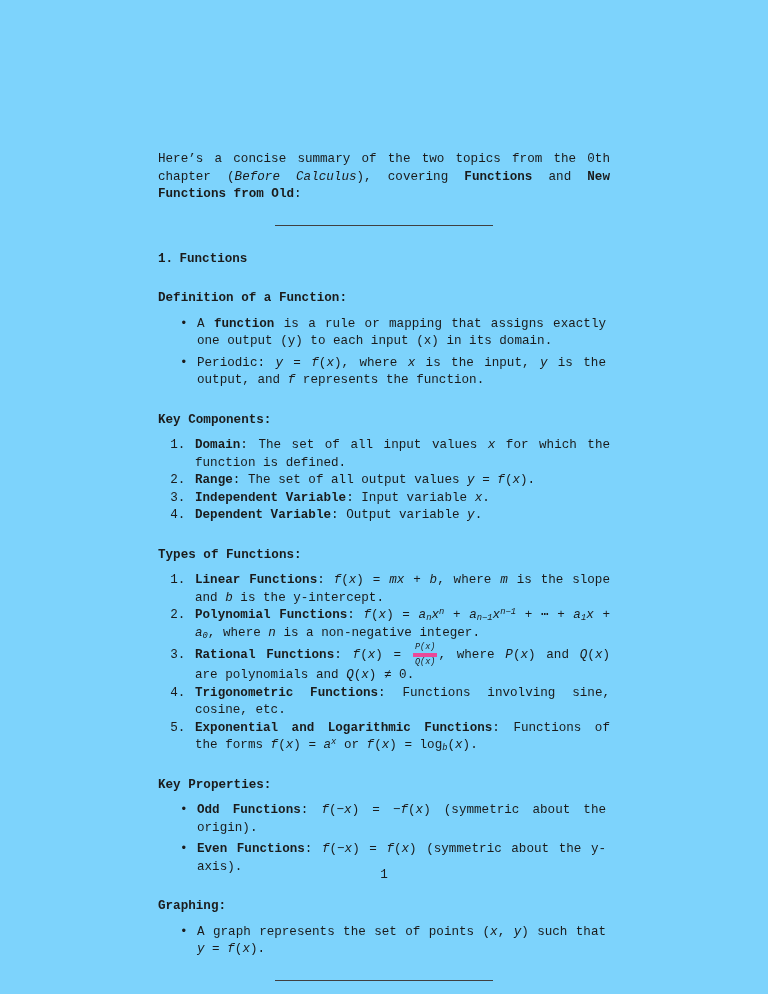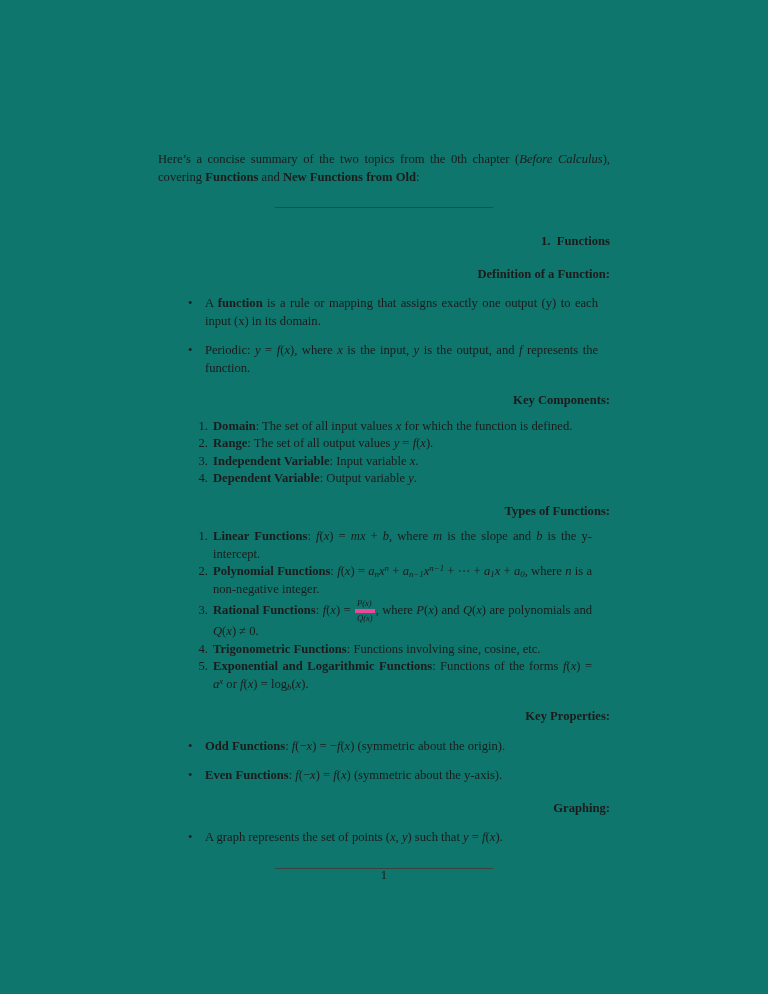--- a/index.html
+++ b/index.html
@@ -1,28 +1,28 @@
 <!DOCTYPE html>
 <html><head>
 <meta charset="utf-8">
 <style>
   html,body{margin:0;padding:0;background:#ffffff;}
   .page{
-    position:relative;width:768px;height:994px;background:#0f766e;overflow:hidden;
-    font-family:Liberation Serif, serif;
+    position:relative;width:768px;height:994px;background:#7dd3fc;overflow:hidden;
+    font-family:Liberation Mono, monospace;
     font-size:12.6px;line-height:17.5px;color:#1b1b1b;
   }
   .content{position:absolute;left:158px;top:151px;width:452px;text-align:justify;}
   .para{margin:0 0 14px;}
-  .heading{font-weight:700;margin:15px 0 8px;text-align:right;}
+  .heading{font-weight:700;margin:22px 0 8px;text-align:left;}
   .rule{height:0;border-top:1px solid #404040;width:218px;margin:21px auto 25px;}
   ul.blist{list-style:none;margin:2px 0 15px;padding:0 0 0 35px;}
-  ul.blist>li{position:relative;margin:12px;}
+  ul.blist>li{position:relative;margin:4px;}
   ul.blist>li::before{content:"\2022";position:absolute;left:-17px;top:0;}
-  ol.nlist{margin:2px 18px 15px;padding:0 0 0 35px;}
+  ol.nlist{margin:2px 0 15px;padding:0 0 0 35px;}
   ol.nlist>li{margin:0;padding-left:2px;}
   .run-b{font-weight:700;}
   .run-i,.run-m{font-style:italic;}
   .run-sup,.run-msup{font-style:italic;font-size:0.7em;vertical-align:0.5em;line-height:0;}
   .run-sub,.run-msub{font-style:italic;font-size:0.7em;vertical-align:-0.25em;line-height:0;}
   .frac{display:inline-block;vertical-align:middle;text-align:left;font-size:0.68em;line-height:1.25;font-style:italic;padding:0 1px;}
   .frac .num,.frac .den{display:block;padding:0 2px;}
   .frac .den{border-top:4px solid #ec4899;}
   .page-footer{position:absolute;top:867px;left:0;width:100%;text-align:center;}
 </style>

